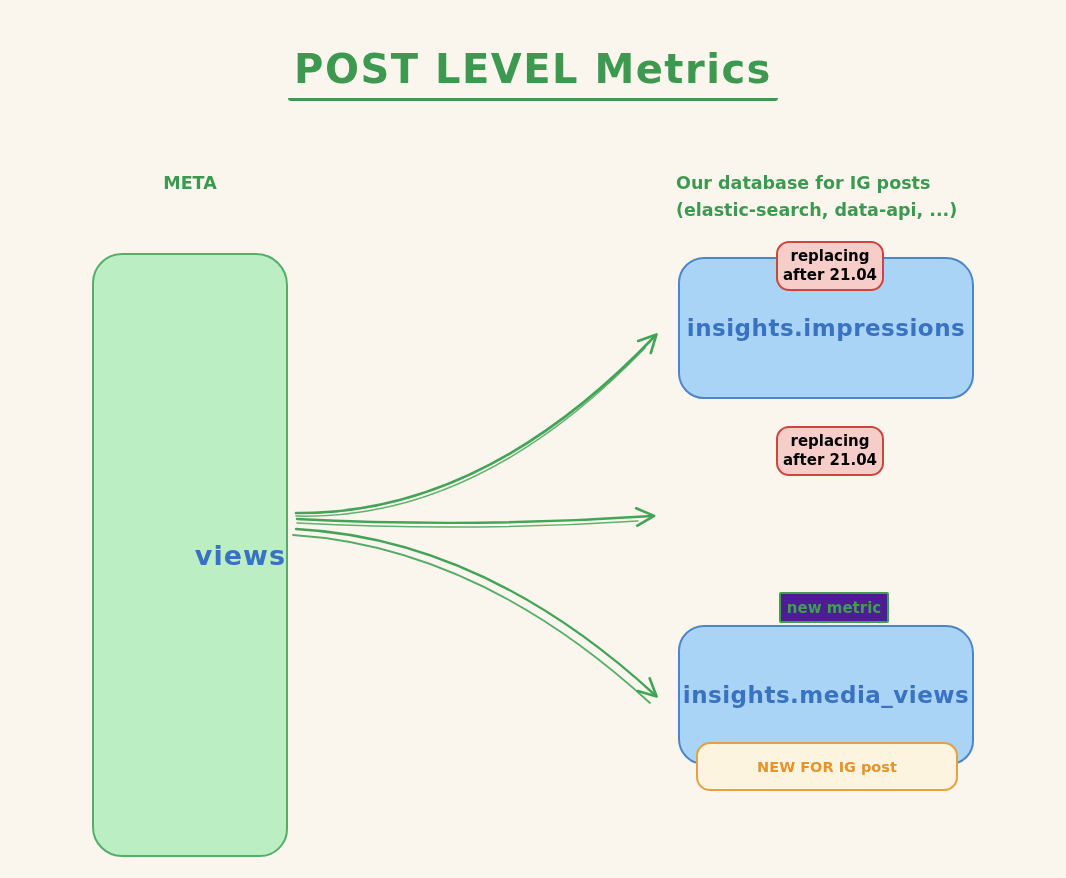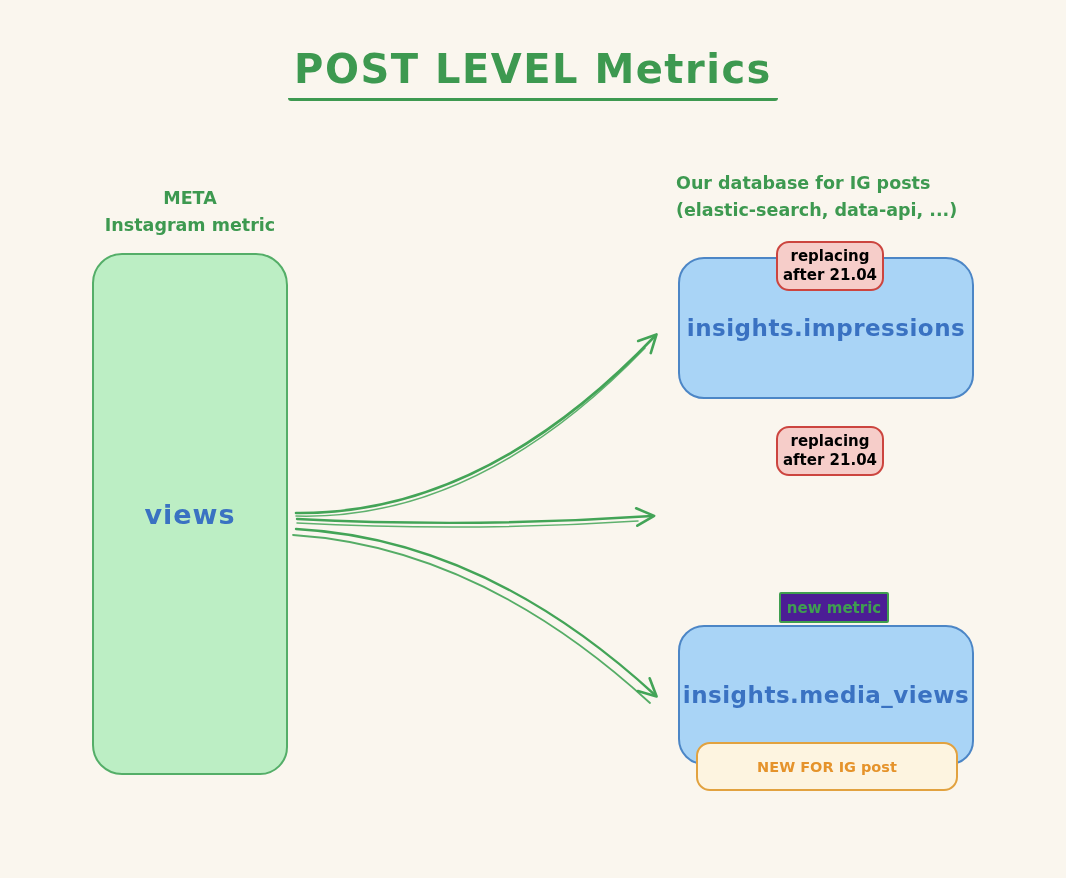--- a/index.html
+++ b/index.html
@@ -37,44 +37,44 @@
   
   .col-heading {
     position: absolute;
     color: #3d9950;
     font-size: 17.5px;
     font-weight: 600;
     line-height: 27px;
   }
   .col-heading.left {
     left: 60px;
-    top: 185px;
+    top: 170px;
     width: 260px;
     text-align: center;
   }
   .col-heading.right {
     left: 676px;
     top: 170px;
     width: 330px;
     text-align: left;
   }
 
   
   .source-node {
     position: absolute;
     left: 92px;
     top: 253px;
     width: 196px;
-    height: 522px;
+    height: 604px;
     background: #bceec4;
     border: 2.5px solid #54ae68;
     border-radius: 30px 32px 28px 30px;
     display: flex;
     align-items: center;
-    justify-content: center;
+    justify-content: flex-end;
     box-sizing: border-box;
   }
   .source-label {
     color: #3a72c2;
     font-size: 27px;
     font-weight: 600;
     letter-spacing: 1px;
   }
 
   
@@ -174,21 +174,20 @@
 <body>
 
 <div class="canvas">
 
   <div class="title-wrap">
     <div class="title">POST LEVEL Metrics</div>
   </div>
 
   <div class="col-heading left">
     <div>META</div>
-    <div>Instagram metric</div>
   </div>
 
   <div class="col-heading right">
     <div>Our database for IG posts</div>
     <div>(elastic-search, data-api, ...)</div>
   </div>
 
   <div class="source-node">
     <span class="source-label">views</span>
   </div>

